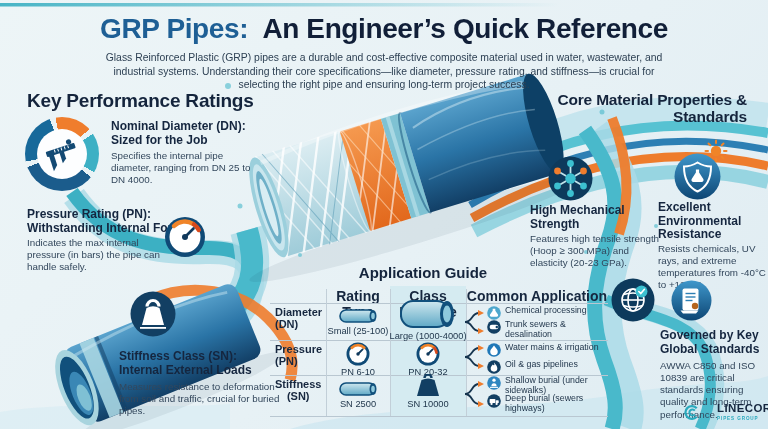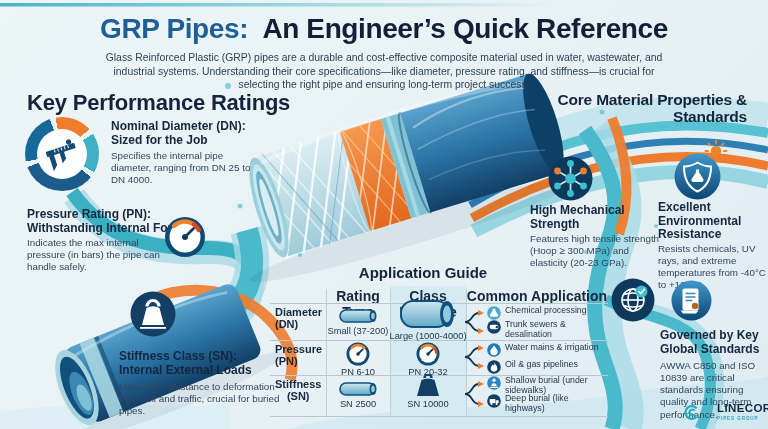--- a/index.html
+++ b/index.html
@@ -6,21 +6,21 @@
   body{font-family:"Liberation Sans",sans-serif;background:#d8e4ea;}
   #stage{position:relative;width:768px;height:429px;overflow:hidden;
          background:linear-gradient(135deg,#edf5f7 0%,#e7f1f5 55%,#dfecf2 100%);}
   .abs{position:absolute;}
   #bg{position:absolute;left:0;top:0;z-index:0;}
   .lyr{z-index:2;}
   
   .title{width:100%;text-align:center;font-size:28px;font-weight:800;letter-spacing:-0.4px;color:#111f38;white-space:nowrap;}
   .title .accent{color:#1e5f95;}
   .subtitle{text-align:center;font-size:10.4px;line-height:1.32;color:#2e4154;font-weight:500;}
-  .sec-head{font-size:22px;font-weight:800;color:#14243c;letter-spacing:-0.2px;}
+  .sec-head{font-size:19px;font-weight:800;color:#14243c;letter-spacing:-0.2px;}
   .sec-head.right{font-size:15.5px;text-align:right;line-height:1.12;}
   .item-title{font-size:12px;font-weight:800;color:#15263f;line-height:1.14;}
   .item-desc{font-size:9.8px;color:#33475c;line-height:1.24;}
   .ag-title{font-size:15px;font-weight:800;color:#14243c;text-align:center;}
   .th{font-size:14px;font-weight:800;color:#16273f;text-align:center;}
   .row-label{font-size:11px;font-weight:800;color:#16273f;line-height:1.12;}
   .cap{font-size:9.3px;color:#22384d;text-align:center;}
   .app{display:flex;align-items:flex-start;gap:4px;}
   .app-label{font-size:8.8px;color:#1d3248;line-height:1.08;font-weight:500;}
   .vline{width:1px;background:#c2cfd8;}
@@ -307,21 +307,21 @@
     <rect x="2" y="2" width="35" height="12" rx="6" fill="url(#gWeave2)" stroke="#11507c" stroke-width="1.6"></rect>
     <defs>
         <linearGradient id="gWeave2" x1="0" y1="0" x2="0" y2="1">
           <stop offset="0" stop-color="#cfe8ef"></stop>
           <stop offset="1" stop-color="#5fa9c6"></stop>
         </linearGradient>
       </defs>
     <ellipse cx="35" cy="8" rx="3.5" ry="6" fill="#11507c"></ellipse>
       <ellipse cx="35" cy="8" rx="1.8" ry="3.2" fill="#8fc9dc"></ellipse>
   </svg>
-  <div class="abs lyr cap" style="left:324px;top:326px;width:68px;">Small (37-200)</div>
+  <div class="abs lyr cap" style="left:324px;top:326px;width:68px;">Small (25-100)</div>
   <svg class="abs lyr" style="left:399px;top:299px;" width="58" height="30" viewBox="0 0 58 30">
     <rect x="2" y="2" width="48" height="26" rx="12" fill="url(#gWeave2)" stroke="#11507c" stroke-width="2"></rect>
     <ellipse cx="48" cy="15" rx="7" ry="13" fill="#11507c"></ellipse>
       <ellipse cx="48" cy="15" rx="4" ry="8.5" fill="#8fc9dc"></ellipse>
   </svg>
   <div class="abs lyr cap" style="left:388px;top:331px;width:80px;">Large (1000-4000)</div>
   <svg class="abs lyr" style="left:464px;top:306px;" width="22" height="32" viewBox="0 0 22 32">
     <path d="M 1 16 C 9 16 7 7 15 7 M 1 16 C 9 16 7 25 15 25" stroke="#16354f" stroke-width="1.8" fill="none"></path>
     <path d="M 14 4 L 20 7 L 14 10 Z M 14 22 L 20 25 L 14 28 Z" fill="#ef7d2d"></path>
   </svg>
@@ -410,21 +410,21 @@
     <span class="app-label" style="width:92px;">Shallow burial (under sidewalks)</span>
   </div>
   <div class="abs lyr app" style="left:487px;top:394px;">
     <svg width="14" height="14" viewBox="-8 -8 16 16">
       <circle r="7.8" fill="#123f63"></circle>
       <rect x="-5" y="-2.2" width="6.6" height="4.6" rx="0.8" fill="#ffffff"></rect>
       <rect x="2" y="-0.8" width="3.4" height="3.2" rx="0.8" fill="#ffffff"></rect>
       <circle cx="-2.8" cy="3.4" r="1.3" fill="#ffffff"></circle>
         <circle cx="3" cy="3.4" r="1.3" fill="#ffffff"></circle>
     </svg>
-    <span class="app-label" style="width:92px;">Deep burial (like highways)</span>
+    <span class="app-label" style="width:92px;">Deep burial (sewers highways)</span>
   </div>
 
   <div class="abs lyr logo" style="left:682px;top:403px;">
     <svg width="19" height="19" viewBox="0 0 20 20">
       <path d="M 15.5 5.5 A 6.8 6.8 0 1 0 15.5 14.5" stroke="#2aa9bd" stroke-width="2.4" fill="none"></path>
       <path d="M 13.5 8 A 3.2 3.2 0 1 0 13.5 12" stroke="#2aa9bd" stroke-width="2.2" fill="none"></path>
     </svg>
     <div>
       <div class="logo-name">LINECORE</div>
       <div class="logo-sub">PIPES GROUP</div>

